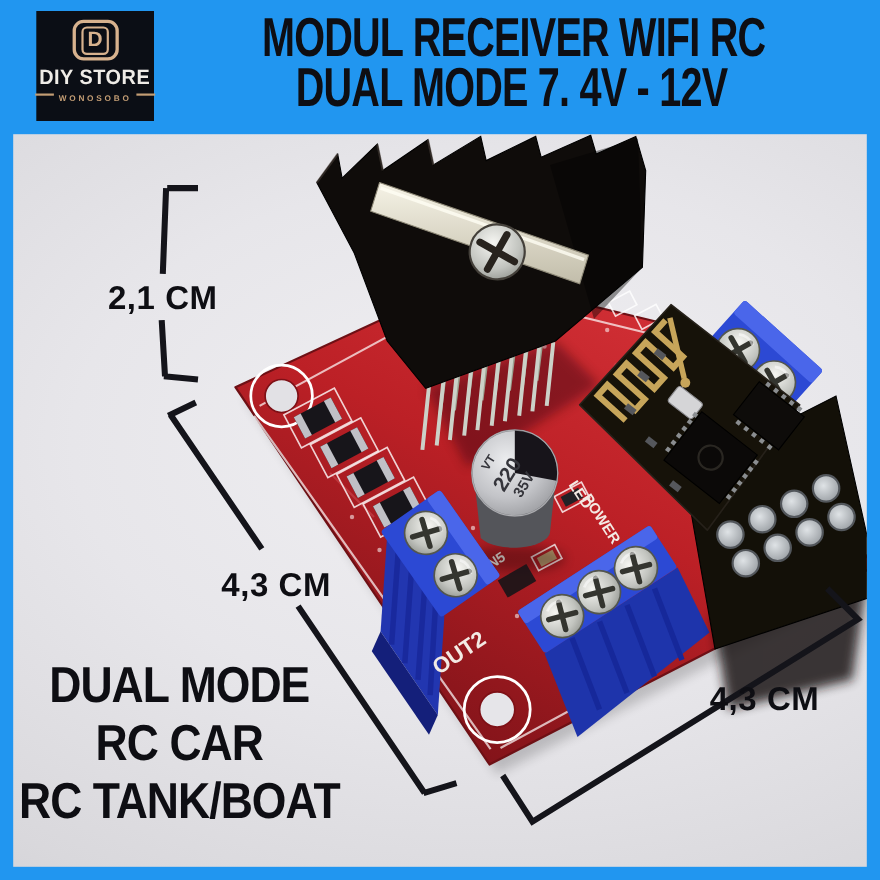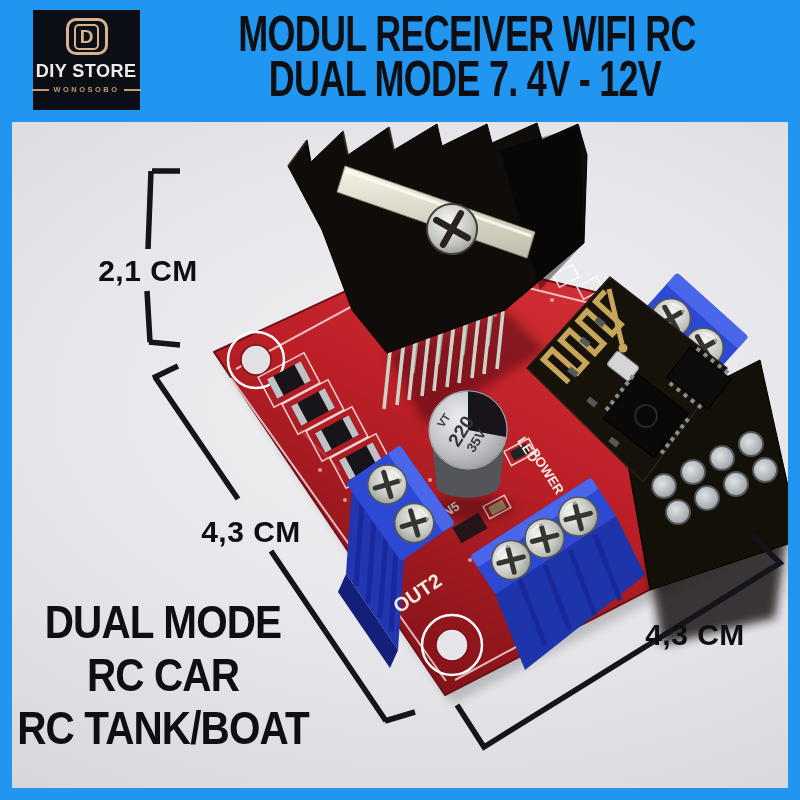--- a/index.html
+++ b/index.html
@@ -13,21 +13,21 @@
   
   .header{position:absolute;left:0;top:0;width:800px;height:122px;}
   .logo-box{position:absolute;left:33px;top:10px;width:107px;height:100px;background:#0b0e15;
             display:flex;flex-direction:column;align-items:center;}
   .d-badge{margin-top:8px;width:42px;height:37px;border:3px solid #d7b28e;border-radius:10px;
            display:flex;align-items:center;justify-content:center;}
   .d-badge-inner{border:2px solid #d7b28e;border-radius:5px;padding:0 4px;line-height:22px;
            font-size:19px;font-weight:bold;color:#d7b28e;}
   .store-name{margin-top:5px;font-size:19px;font-weight:bold;color:#efece7;letter-spacing:.5px;
            transform:scaleX(.95);white-space:nowrap;}
-  .store-sub{margin-top:3px;display:flex;align-items:center;gap:4px;color:#c39d74;}
+  .store-sub{margin-top:3px;display:flex;align-items:flex-start;gap:4px;color:#c39d74;}
   .store-sub .rule{width:17px;height:2px;background:#c39d74;}
   .store-sub .city{font-size:7.5px;letter-spacing:2.5px;font-weight:bold;}
   .title{position:absolute;left:150px;top:12px;width:630px;text-align:center;color:var(--ink);
          font-weight:bold;font-size:50px;line-height:45px;transform:scaleX(.72);
          transform-origin:50% 0;letter-spacing:-1px;white-space:nowrap;}
 
   
   .photo{position:absolute;left:12px;top:122px;width:776px;height:666px;
          background:radial-gradient(120% 90% at 55% 42%, #f0eff2 0%, var(--photo-bg) 40%, #d9d8dc 75%, #cac9ce 100%);}
   .photo svg{position:absolute;left:0;top:0;}

